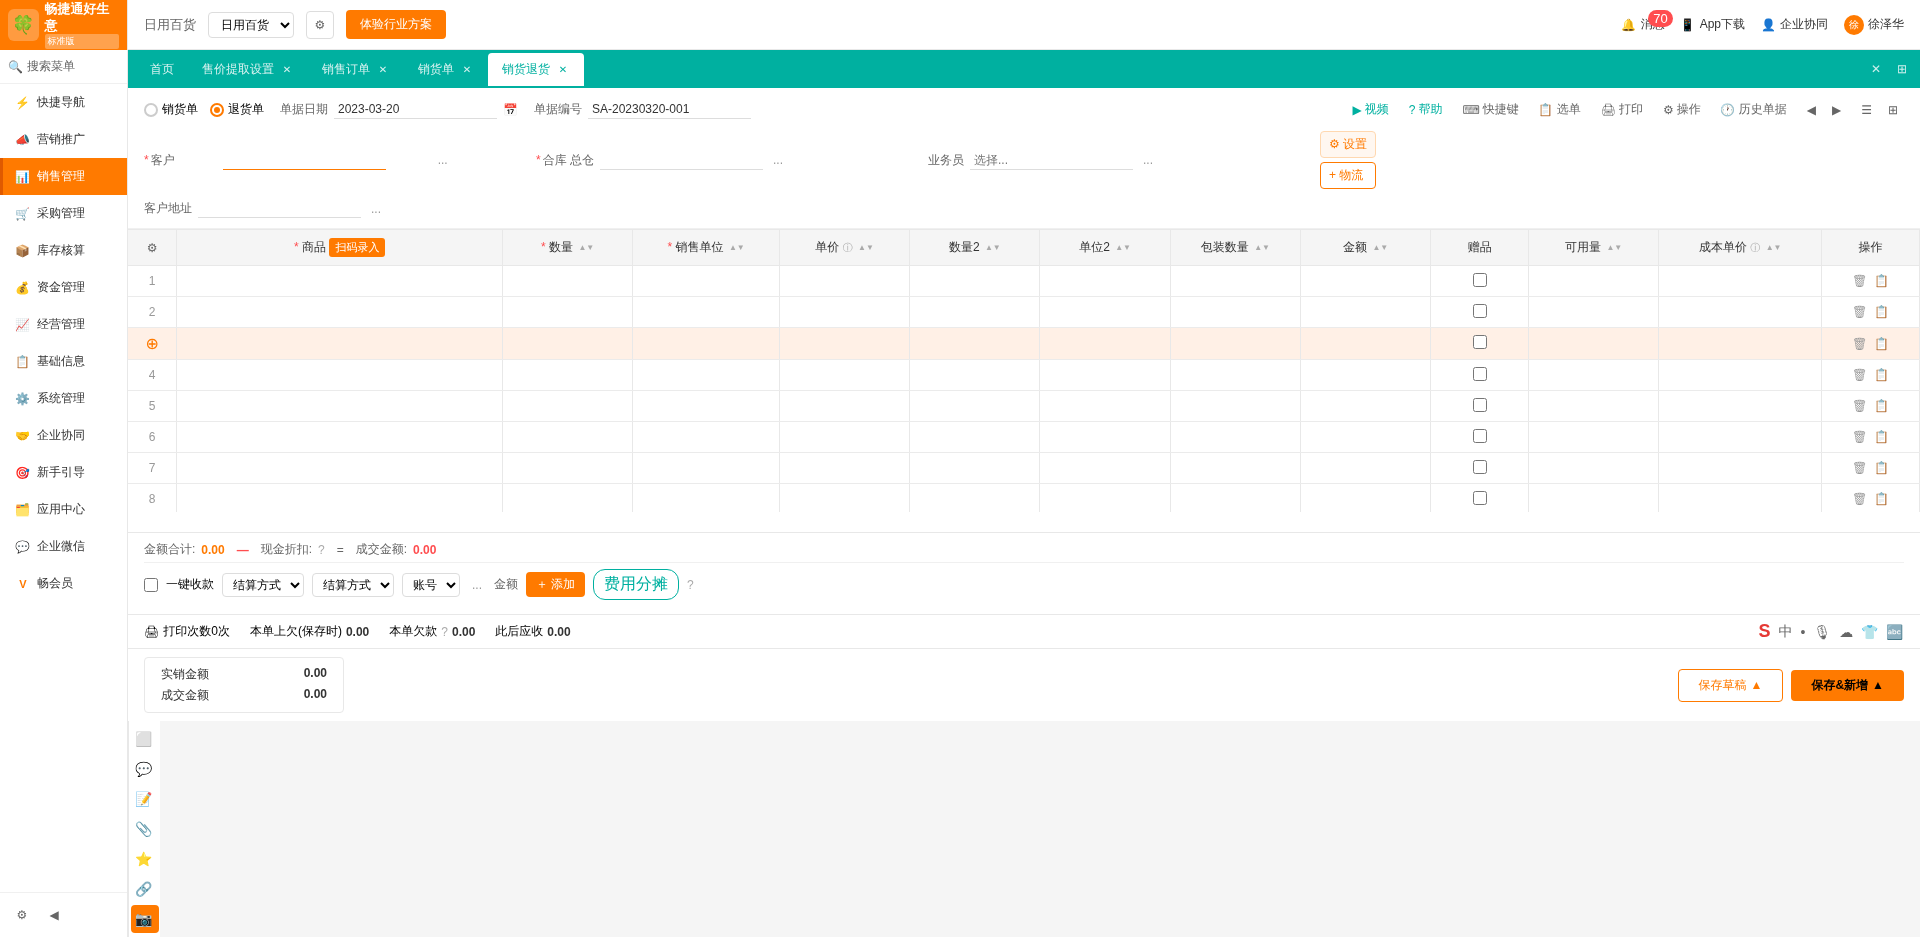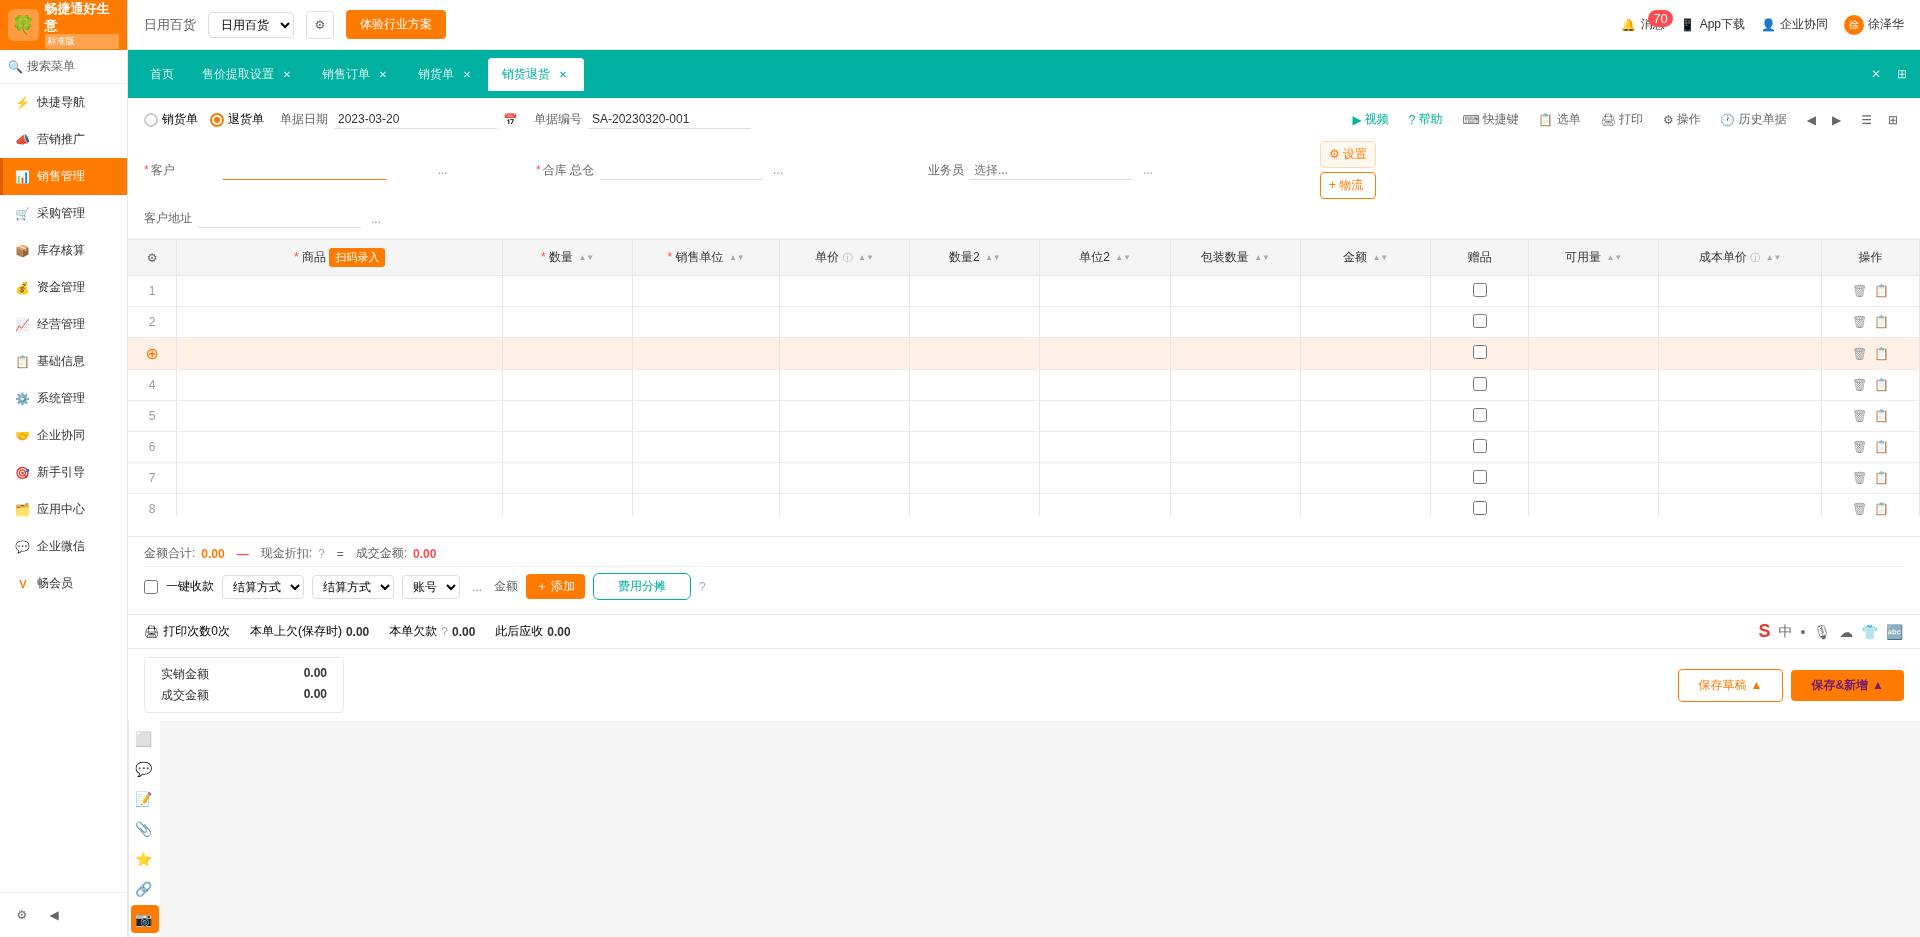--- a/index.html
+++ b/index.html
@@ -24,21 +24,21 @@
     .topbar { height: 50px; background: #fff; border-bottom: 1px solid #e8e8e8; display: flex; align-items: center; padding: 0 16px; gap: 12px; }
     .topbar-select { border: 1px solid #ddd; border-radius: 4px; padding: 4px 8px; font-size: 12px; background: #fff; cursor: pointer; }
     .topbar-settings { width: 28px; height: 28px; display: flex; align-items: center; justify-content: center; cursor: pointer; color: #666; border-radius: 4px; border: 1px solid #ddd; }
     .topbar-btn { background: #ff7a00; color: #fff; border: none; border-radius: 4px; padding: 6px 14px; cursor: pointer; font-size: 12px; }
     .topbar-right { margin-left: auto; display: flex; align-items: center; gap: 16px; color: #333; font-size: 12px; }
     .topbar-msg { display: flex; align-items: center; gap: 4px; cursor: pointer; position: relative; }
     .badge { background: #ff4d4f; color: #fff; border-radius: 10px; padding: 1px 5px; font-size: 13px; position: absolute; top: -6px; right: -8px; }
     .topbar-right-item { display: flex; align-items: center; gap: 4px; cursor: pointer; color: #333; }
 
     
-    .tabs { background: #00b0a0; display: flex; align-items: center; padding: 0 8px; height: 48px; }
+    .tabs { background: #00b0a0; display: flex; align-items: center; padding: 0 8px; height: 38px; }
     .tab { padding: 8px 14px; color: #fff; cursor: pointer; font-size: 13px; display: flex; align-items: center; gap: 6px; border-radius: 4px 4px 0 0; opacity: 0.85; }
     .tab.active { background: #fff; color: #00b0a0; opacity: 1; border-radius: 4px 4px 0 0; }
     .tab-close { width: 14px; height: 14px; display: flex; align-items: center; justify-content: center; border-radius: 50%; font-size: 10px; }
     .tabs-actions { margin-left: auto; display: flex; gap: 6px; }
     .tabs-action-btn { color: #fff; width: 20px; height: 20px; display: flex; align-items: center; justify-content: center; cursor: pointer; opacity: 0.8; }
 
     
     .content { flex: 1; background: #fff; display: flex; flex-direction: column; overflow: hidden; }
 
     
@@ -84,30 +84,30 @@
     .bottom-row { display: flex; align-items: center; gap: 12px; }
     .calc-item { display: flex; align-items: center; gap: 6px; color: #666; }
     .calc-value { color: #ff7a00; font-weight: bold; }
     .minus-icon { color: #ff4d4f; font-weight: bold; }
     .equals-icon { color: #666; }
     .deal-value { color: #ff4d4f; font-weight: bold; }
     .payment-row { display: flex; align-items: center; gap: 8px; padding: 6px 0; border-top: 1px solid #f0f0f0; margin-top: 4px; }
     .payment-checkbox { width: 14px; height: 14px; cursor: pointer; }
     .payment-select { border: 1px solid #ddd; border-radius: 4px; padding: 3px 6px; font-size: 12px; background: #fff; }
     .add-payment-btn { background: #ff7a00; color: #fff; border: none; border-radius: 4px; padding: 4px 10px; cursor: pointer; font-size: 12px; display: flex; align-items: center; gap: 3px; }
-    .fee-btn { background: #fff; color: #00b0a0; border: 1px solid #00b0a0; border-radius: 6px; padding: 4px 24px; cursor: pointer; font-size: 12px; }
+    .fee-btn { background: #fff; color: #00b0a0; border: 1px solid #00b0a0; border-radius: 12px; padding: 4px 10px; cursor: pointer; font-size: 16px; }
     .status-item { display: flex; align-items: center; gap: 4px; }
     .status-value { color: #333; font-weight: bold; }
     .summary-row { display: flex; justify-content: space-between; gap: 16px; color: #333; font-size: 13px; }
     .summary-value { font-weight: bold; }
 
     
     .action-bar { display: flex; align-items: center; justify-content: flex-end; gap: 8px; padding: 8px 16px; border-top: 1px solid #e8e8e8; background: #fff; }
     .save-draft-btn { background: #fff; border: 1px solid #ff7a00; color: #ff7a00; border-radius: 4px; padding: 7px 20px; cursor: pointer; font-size: 13px; display: flex; align-items: center; gap: 4px; }
-    .save-new-btn { background: #ff7a00; color: #701a75; border: none; border-radius: 4px; padding: 7px 20px; cursor: pointer; font-size: 13px; font-weight: bold; display: flex; align-items: center; gap: 4px; }
+    .save-new-btn { background: #ff7a00; color: #000000; border: none; border-radius: 4px; padding: 7px 20px; cursor: pointer; font-size: 13px; font-weight: bold; display: flex; align-items: center; gap: 4px; }
 
     .content-wrapper { position: relative; flex: 1; display: flex; flex-direction: column; overflow: hidden; }
 
     
     .right-sidebar { width: 32px; background: #fff; border-left: 1px solid #e8e8e8; display: flex; flex-direction: column; align-items: center; padding: 4px 0; gap: 2px; flex-shrink: 0; }
     .rsb-icon { width: 28px; height: 28px; display: flex; align-items: center; justify-content: center; cursor: pointer; color: #666; border-radius: 4px; font-size: 14px; }
     .rsb-icon.active { background: #ff7a00; color: #fff; }
 
     .form-buttons { display: flex; flex-direction: column; gap: 4px; }
 

